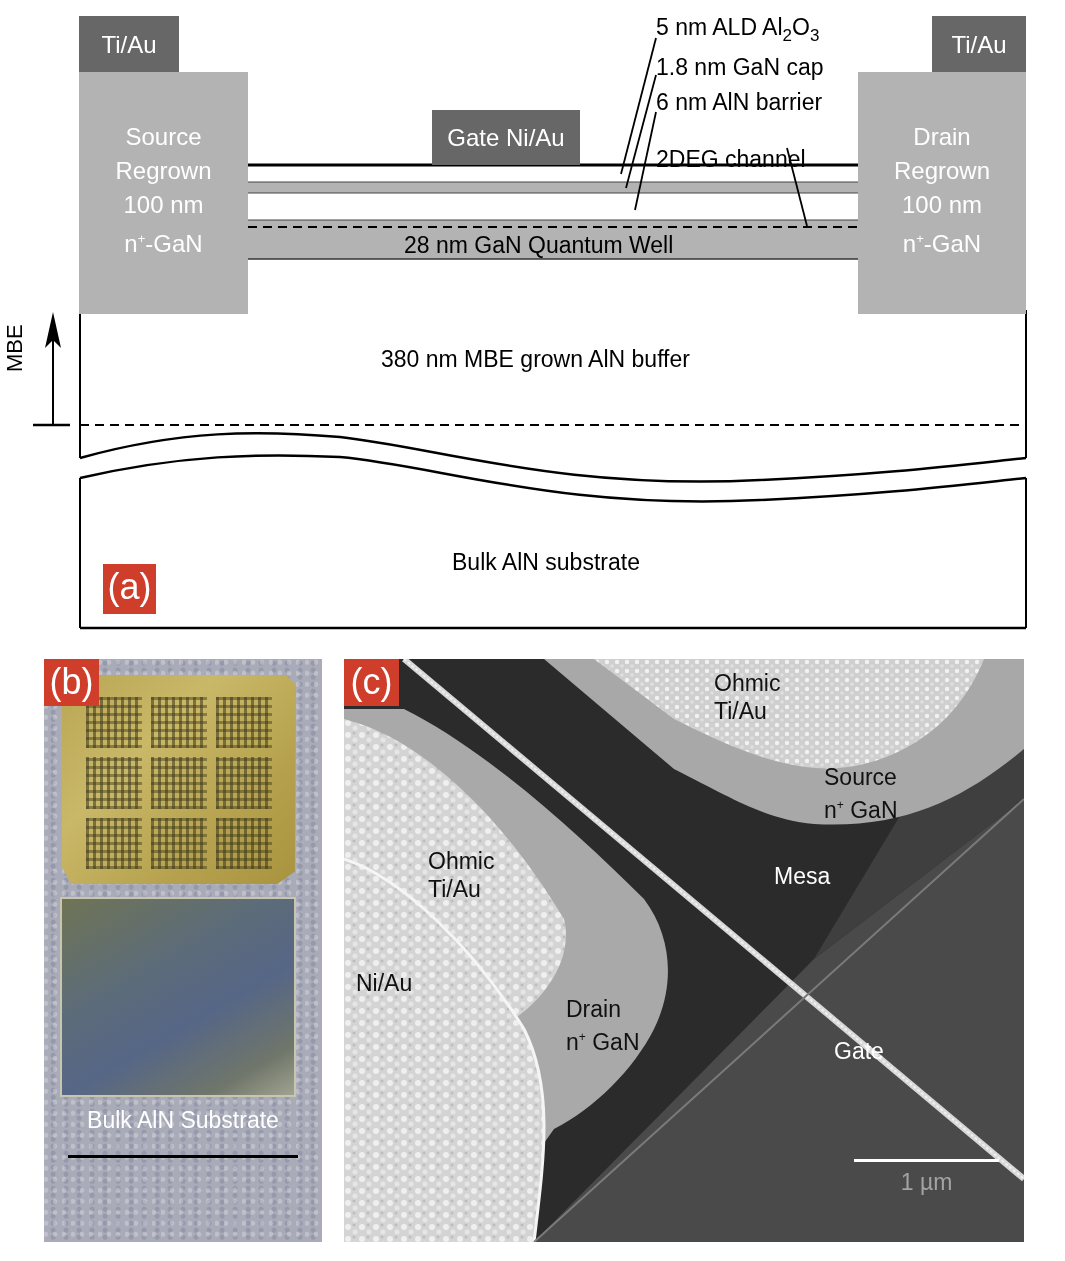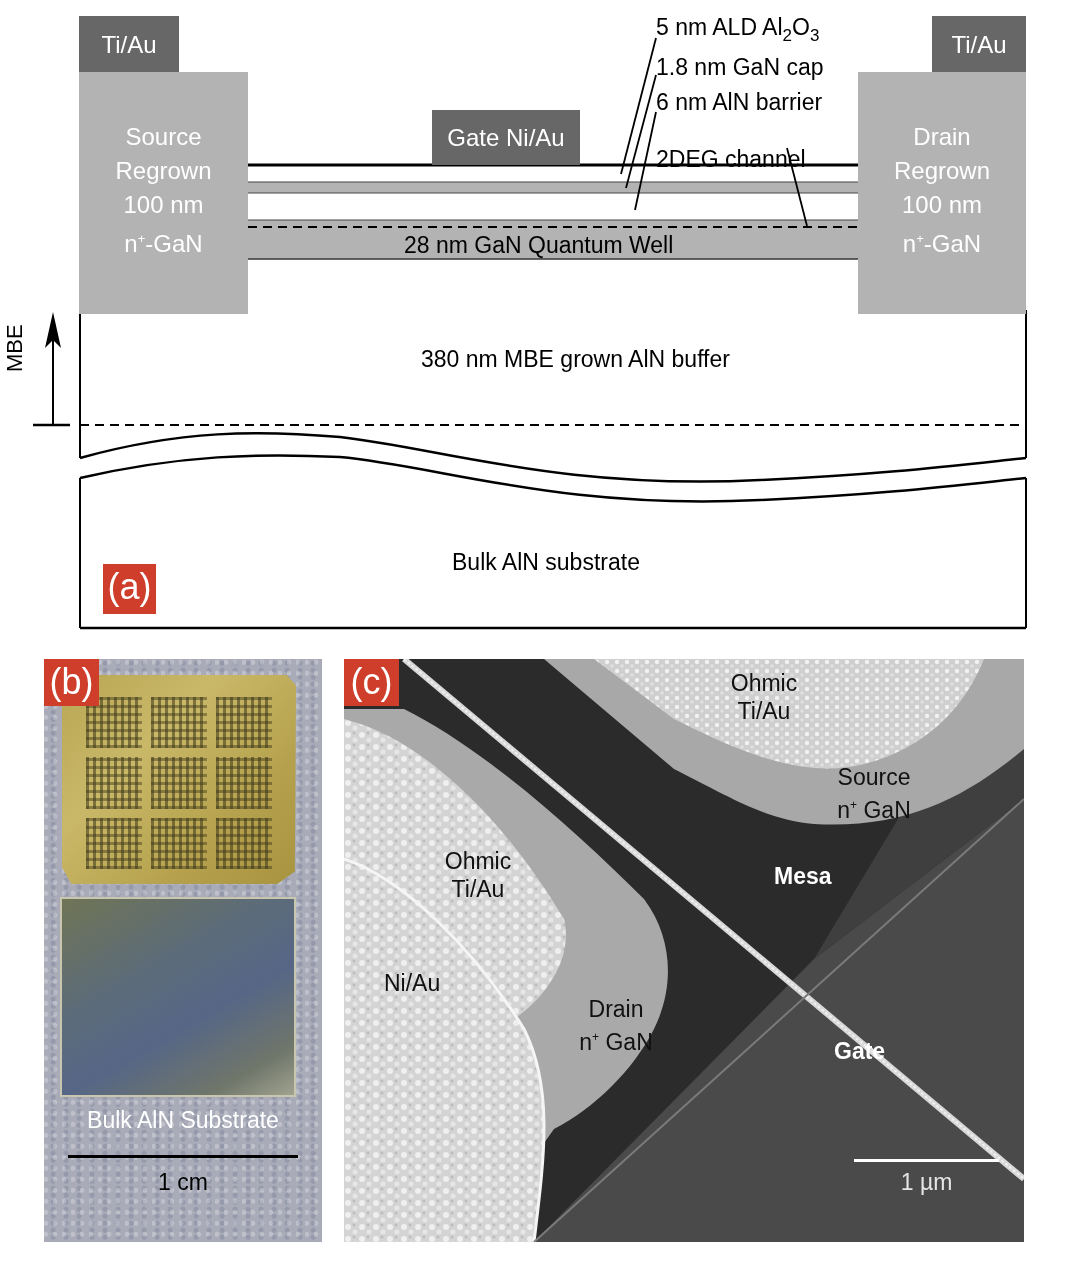--- a/index.html
+++ b/index.html
@@ -27,25 +27,25 @@
       repeating-linear-gradient(90deg, rgba(60,55,25,0.55) 0 3px, transparent 3px 7px),
       repeating-linear-gradient(0deg, rgba(60,55,25,0.45) 0 3px, transparent 3px 8px); }
   .chip-bottom { position: absolute; left: 16px; top: 238px; width: 236px; height: 200px;
     background: linear-gradient(150deg, #6f7455 0%, #5d6c78 35%, #566686 60%, #6f766a 85%, #a1a390 100%);
     border: 2px solid #c9c6b0; box-sizing: border-box; }
   .photo-b-label { position: absolute; left: 0; width: 100%; top: 448px; color: #fff; font-size: 23px; text-align: center; }
   .scale-b-bar { position: absolute; left: 24px; top: 496px; width: 230px; height: 3px; background: #000; }
   .scale-b-text { position: absolute; left: 0; width: 100%; top: 510px; font-size: 23px; text-align: center; }
 
   .sem { position: absolute; left: 344px; top: 659px; width: 680px; height: 583px; overflow: hidden; background: #3a3a3a; }
-  .sem-label { position: absolute; font-size: 23px; text-align: center; line-height: 28px; white-space: nowrap; }
+  .sem-label { position: absolute; font-size: 23px; text-align: left; line-height: 28px; white-space: nowrap; }
   .sem-label.dark { color: #111; }
-  .sem-label.light { color: #fff; font-weight: bold; }
+  .sem-label.light { color: #fff; }
   .scale-c-bar { position: absolute; left: 510px; top: 500px; width: 145px; height: 3px; background: #fff; }
-  .scale-c-text { position: absolute; left: 510px; width: 145px; top: 510px; color: #e5e5e5; font-size: 23px; text-align: center; }
+  .scale-c-text { position: absolute; left: 510px; width: 145px; top: 510px; color: #a3a3a3; font-size: 23px; text-align: center; }
 </style>
 </head>
 <body>
 
 <div>
 
   <svg class="svg-layer" width="1065" height="640">
 
     <line x1="80" y1="310" x2="80" y2="458" stroke="#000" stroke-width="2"></line>
     <line x1="1026" y1="310" x2="1026" y2="458" stroke="#000" stroke-width="2"></line>
@@ -101,21 +101,21 @@
   <div class="abs metal" style="left:432px; top:110px; width:148px; height:55px; line-height:55px;">
     <span>Gate Ni/Au</span>
   </div>
 
   <div class="abs layer-label" style="left:656px; top:14px;">5 nm ALD Al<sub style="font-size:17px;">2</sub>O<sub style="font-size:17px;">3</sub></div>
   <div class="abs layer-label" style="left:656px; top:54px;">1.8 nm GaN cap</div>
   <div class="abs layer-label" style="left:656px; top:89px;">6 nm AlN barrier</div>
   <div class="abs layer-label" style="left:656px; top:124px;margin-top:22px;">2DEG channel</div>
 
   <div class="abs layer-label" style="left:404px; top:232px;">28 nm GaN Quantum Well</div>
-  <div class="abs layer-label" style="left:381px; top:346px;margin-left:40px;">380 nm MBE grown AlN buffer</div>
+  <div class="abs layer-label" style="left:381px; top:346px;">380 nm MBE grown AlN buffer</div>
   <div class="abs layer-label" style="left:452px; top:549px;">Bulk AlN substrate</div>
 
   <div class="abs" style="left:2px; top:372px; font-size:22px; transform: rotate(-90deg); transform-origin: left top; width:60px;">MBE</div>
 
   <div class="abs badge" style="left:103px; top:564px; width:53px; height:50px;">(a)</div>
 </div>
 
 <div class="photo-b">
   <div class="chip-top">
     <div class="chip-grid">
@@ -126,21 +126,20 @@
         <div class="cell"></div>
         <div class="cell"></div>
       <div class="cell"></div>
         <div class="cell"></div>
         <div class="cell"></div>
     </div>
   </div>
   <div class="chip-bottom"></div>
   <div class="photo-b-label">Bulk AlN Substrate</div>
   <div class="scale-b-bar"></div>
-  <div class="scale-b-text">1 cm</div>
   <div class="abs badge" style="left:0; top:0; width:55px; height:47px;">(b)</div>
 </div>
 
 <div class="sem">
   <svg width="680" height="583" style="position:absolute;left:0;top:0;">
     <defs>
       <pattern id="grain" width="14" height="12" patternUnits="userSpaceOnUse">
         <rect width="14" height="12" fill="#d4d4d4"></rect>
         <circle cx="4" cy="4" r="3" fill="#efefef"></circle>
         <circle cx="11" cy="9" r="2.5" fill="#e6e6e6"></circle>
@@ -181,21 +180,21 @@
   </div>
   <div class="sem-label dark" style="left:480px; top:104px; width:100px;">
     <div>Source</div>
     <div>n<sup style="font-size:12px;">+</sup> GaN</div>
   </div>
   <div class="sem-label light" style="left:430px; top:203px;">Mesa</div>
   <div class="sem-label dark" style="left:84px; top:188px; width:100px;">
     <div>Ohmic</div>
     <div>Ti/Au</div>
   </div>
-  <div class="sem-label dark" style="left:12px; top:310px;margin-left:28px;">Ni/Au</div>
+  <div class="sem-label dark" style="left:12px; top:310px;">Ni/Au</div>
   <div class="sem-label dark" style="left:222px; top:336px; width:100px;">
     <div>Drain</div>
     <div>n<sup style="font-size:12px;">+</sup> GaN</div>
   </div>
   <div class="sem-label light" style="left:490px; top:378px;">Gate</div>
 
   <div class="scale-c-bar"></div>
   <div class="scale-c-text">1 µm</div>
 
   <div class="abs badge" style="left:0; top:0; width:55px; height:47px;">(c)</div>

